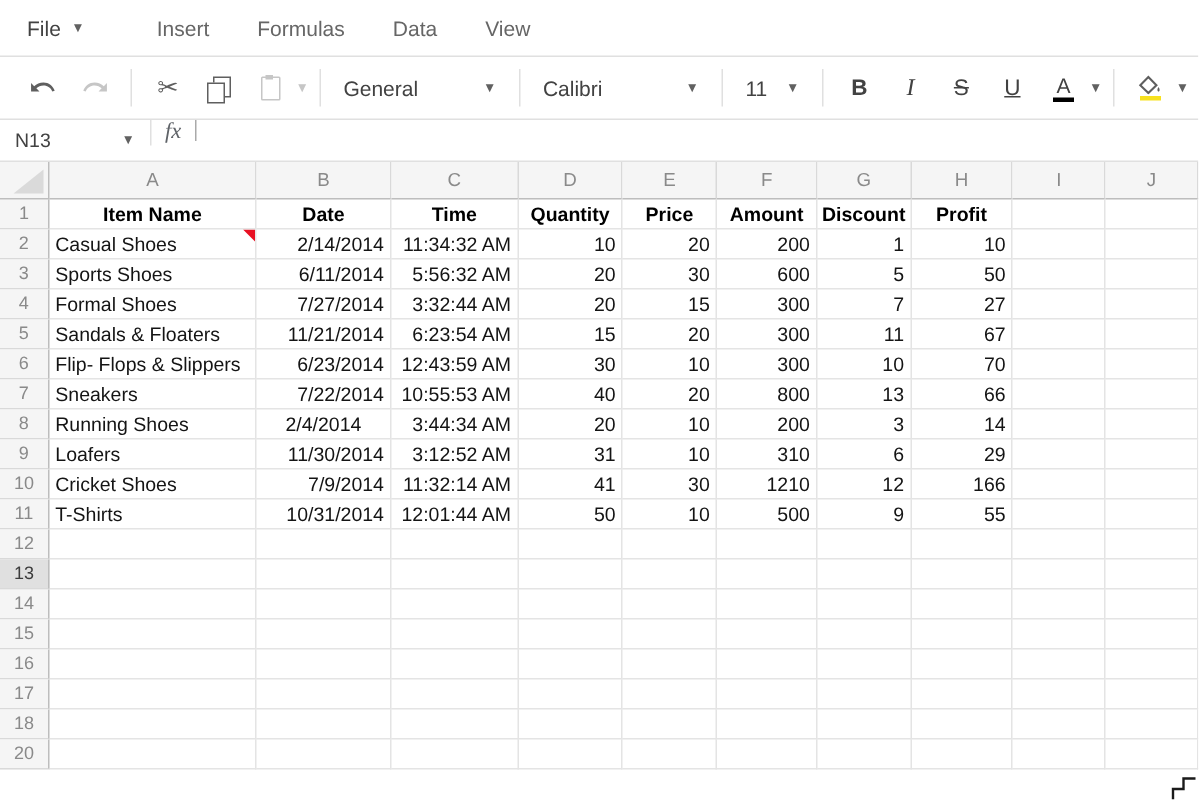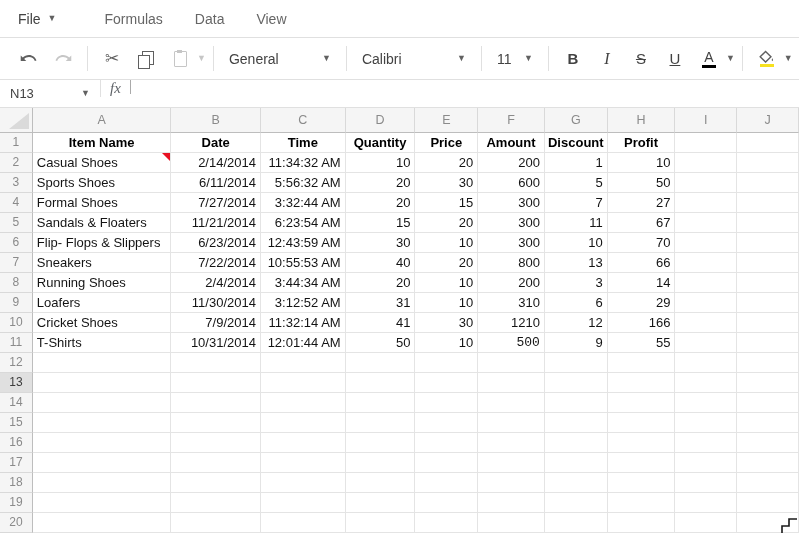--- a/index.html
+++ b/index.html
@@ -67,20 +67,23 @@
 <body>
 
 <div class="app">
 
   <div class="menubar">
     <div class="menu-item menu-file">
       <span>File</span>
       <span class="caret">▼</span>
     </div>
     <div class="menu-item">
+      <span>Insert</span>
+    </div>
+    <div class="menu-item">
       <span>Formulas</span>
     </div>
     <div class="menu-item">
       <span>Data</span>
     </div>
     <div class="menu-item">
       <span>View</span>
     </div>
   </div>
 
@@ -266,21 +269,21 @@
         <div class="cell num" style="width: 63px;">20</div>
         <div class="cell num" style="width: 67px;">800</div>
         <div class="cell num" style="width: 63px;">13</div>
         <div class="cell num" style="width: 68px;">66</div>
         <div class="cell" style="width: 62px;"></div>
         <div class="cell" style="width: 62px;"></div>
       </div>
       <div class="grow">
         <div class="rowheader">8</div>
         <div class="cell" style="width: 139px;">Running Shoes</div>
-        <div class="cell num" style="width: 90px;">2/4/2014</div>
+        <div class="cell num" style="width: 90px; text-align: center;">2/4/2014</div>
         <div class="cell num" style="width: 85px;">3:44:34 AM</div>
         <div class="cell num" style="width: 70px;">20</div>
         <div class="cell num" style="width: 63px;">10</div>
         <div class="cell num" style="width: 67px;">200</div>
         <div class="cell num" style="width: 63px;">3</div>
         <div class="cell num" style="width: 68px;">14</div>
         <div class="cell" style="width: 62px;"></div>
         <div class="cell" style="width: 62px;"></div>
       </div>
       <div class="grow">
@@ -309,21 +312,21 @@
         <div class="cell" style="width: 62px;"></div>
         <div class="cell" style="width: 62px;"></div>
       </div>
       <div class="grow">
         <div class="rowheader">11</div>
         <div class="cell" style="width: 139px;">T-Shirts</div>
         <div class="cell num" style="width: 90px;">10/31/2014</div>
         <div class="cell num" style="width: 85px;">12:01:44 AM</div>
         <div class="cell num" style="width: 70px;">50</div>
         <div class="cell num" style="width: 63px;">10</div>
-        <div class="cell num" style="width: 67px; font-family: Liberation Mono, monospace;">500</div>
+        <div class="cell num" style="width: 67px;">500</div>
         <div class="cell num" style="width: 63px;">9</div>
         <div class="cell num" style="width: 68px;">55</div>
         <div class="cell" style="width: 62px;"></div>
         <div class="cell" style="width: 62px;"></div>
       </div>
       <div class="grow">
         <div class="rowheader">12</div>
         <div class="cell" style="width: 139px;"></div>
         <div class="cell" style="width: 90px;"></div>
         <div class="cell" style="width: 85px;"></div>
@@ -395,33 +398,20 @@
         <div class="cell" style="width: 70px;"></div>
         <div class="cell" style="width: 63px;"></div>
         <div class="cell" style="width: 67px;"></div>
         <div class="cell" style="width: 63px;"></div>
         <div class="cell" style="width: 68px;"></div>
         <div class="cell" style="width: 62px;"></div>
         <div class="cell" style="width: 62px;"></div>
       </div>
       <div class="grow">
         <div class="rowheader">18</div>
-        <div class="cell" style="width: 139px;"></div>
-        <div class="cell" style="width: 90px;"></div>
-        <div class="cell" style="width: 85px;"></div>
-        <div class="cell" style="width: 70px;"></div>
-        <div class="cell" style="width: 63px;"></div>
-        <div class="cell" style="width: 67px;"></div>
-        <div class="cell" style="width: 63px;"></div>
-        <div class="cell" style="width: 68px;"></div>
-        <div class="cell" style="width: 62px;"></div>
-        <div class="cell" style="width: 62px;"></div>
-      </div>
-      <div class="grow">
-        <div class="rowheader">19</div>
         <div class="cell" style="width: 139px;"></div>
         <div class="cell" style="width: 90px;"></div>
         <div class="cell" style="width: 85px;"></div>
         <div class="cell" style="width: 70px;"></div>
         <div class="cell" style="width: 63px;"></div>
         <div class="cell" style="width: 67px;"></div>
         <div class="cell" style="width: 63px;"></div>
         <div class="cell" style="width: 68px;"></div>
         <div class="cell" style="width: 62px;"></div>
         <div class="cell" style="width: 62px;"></div>

